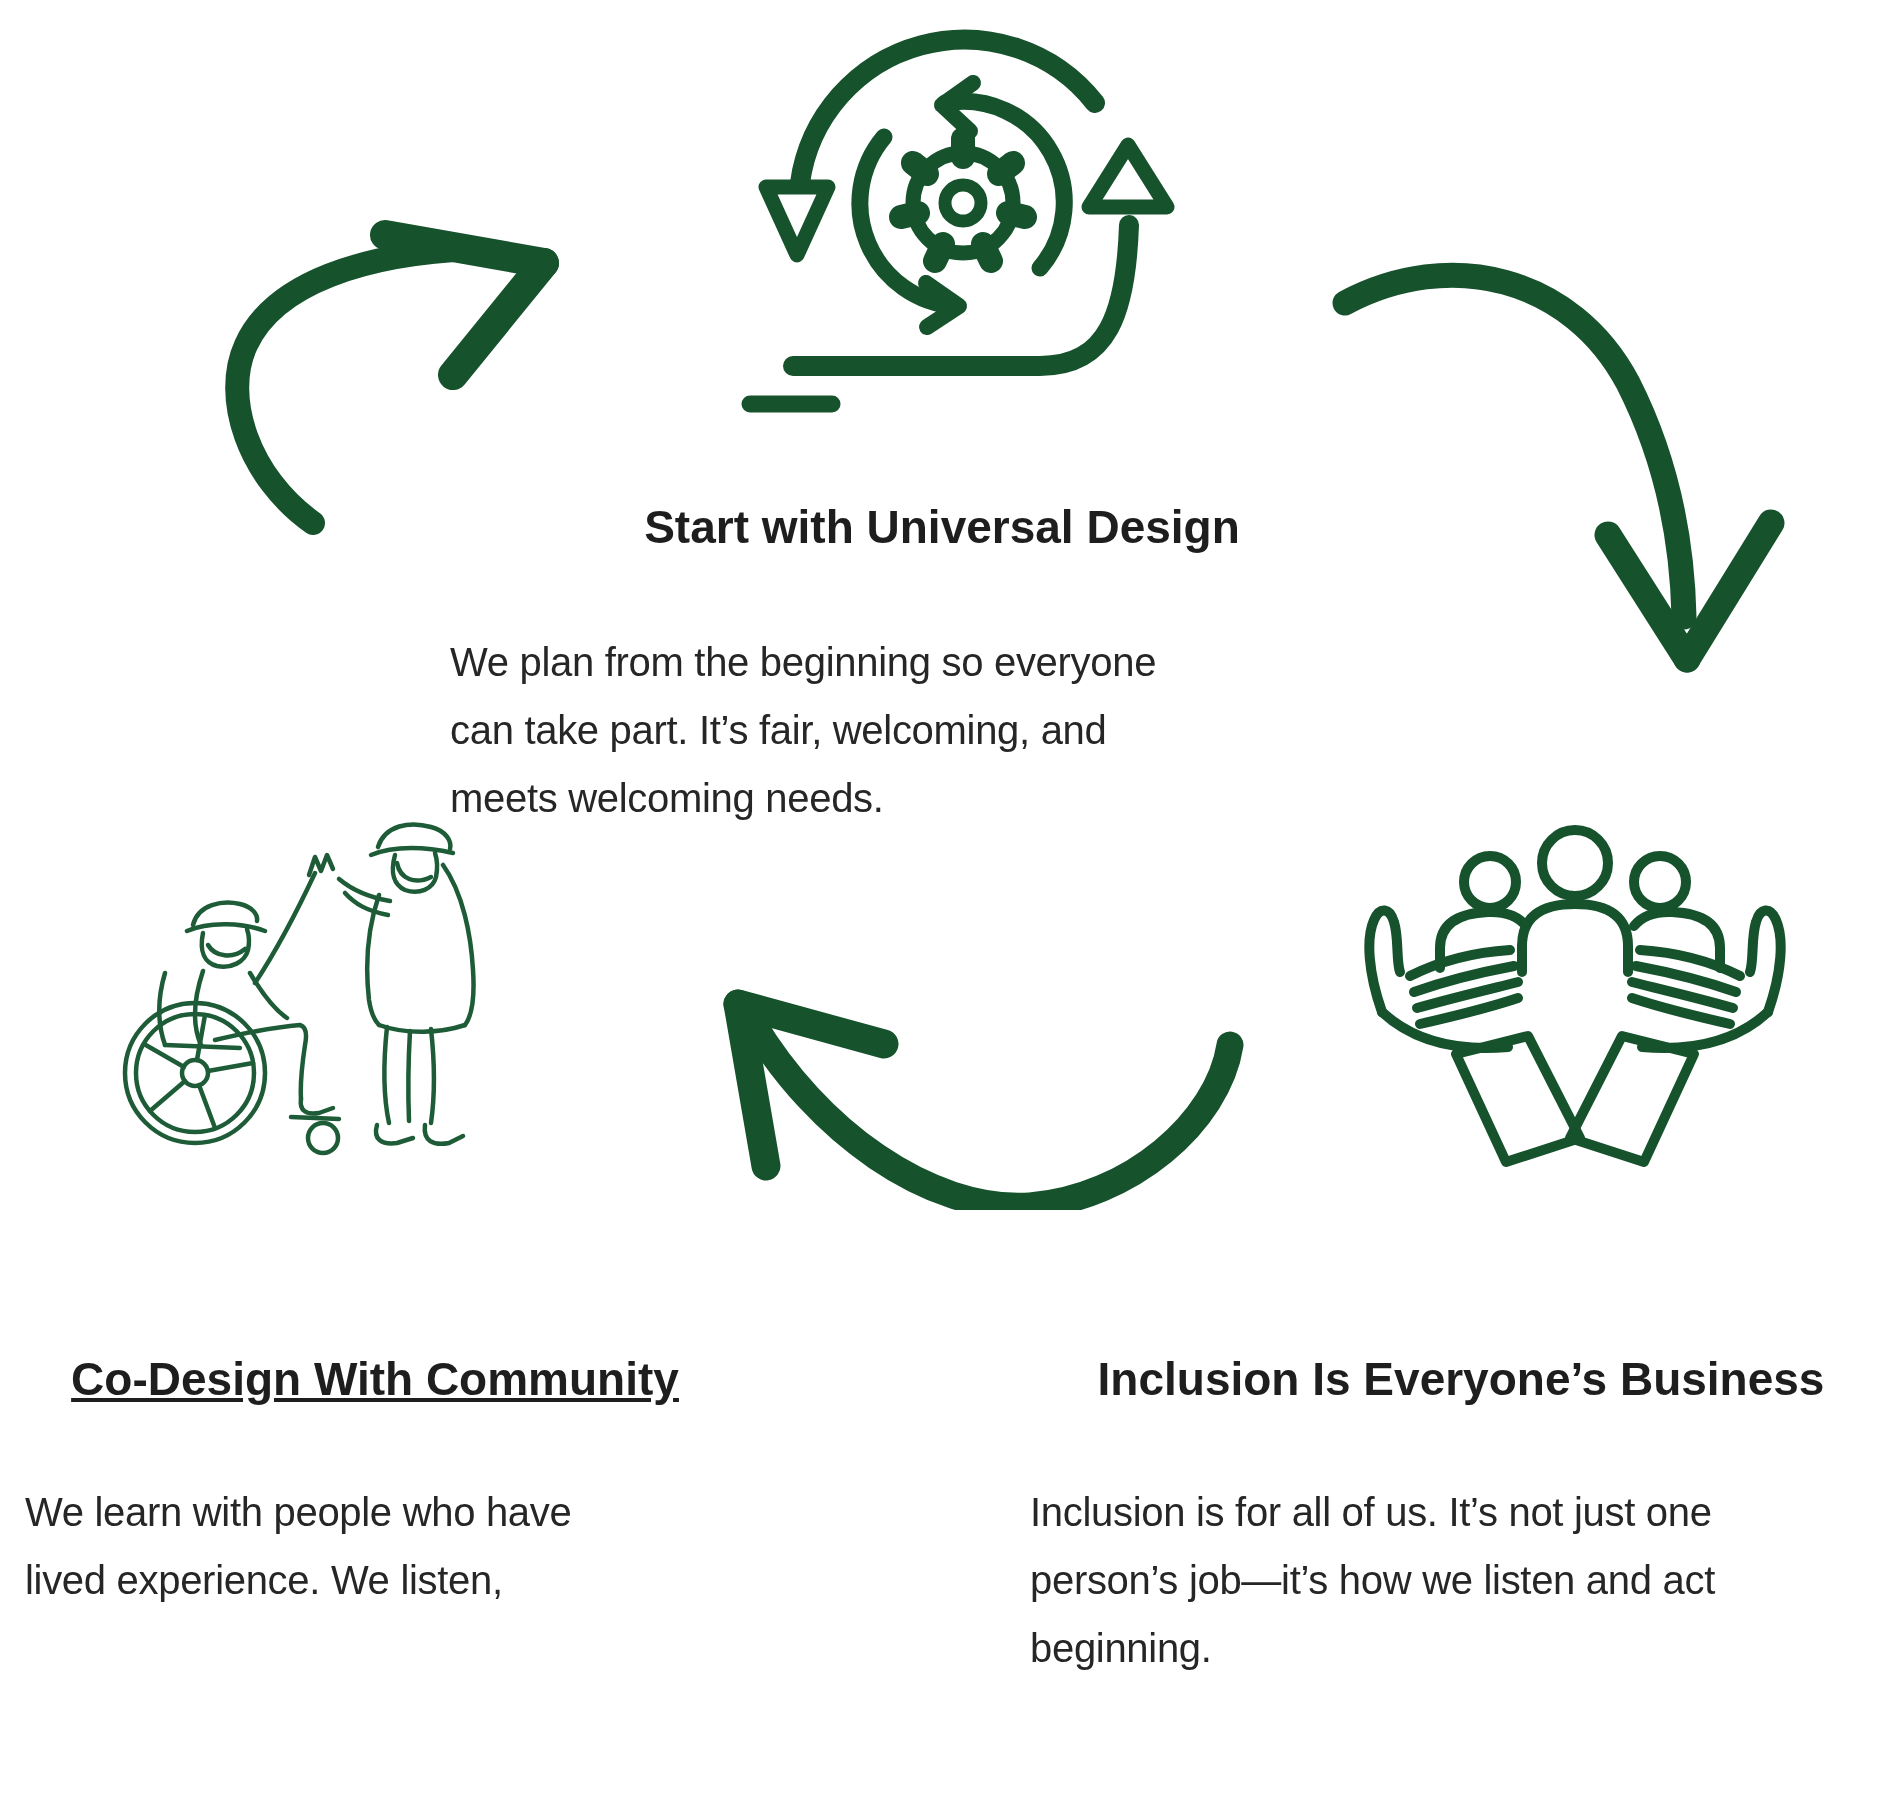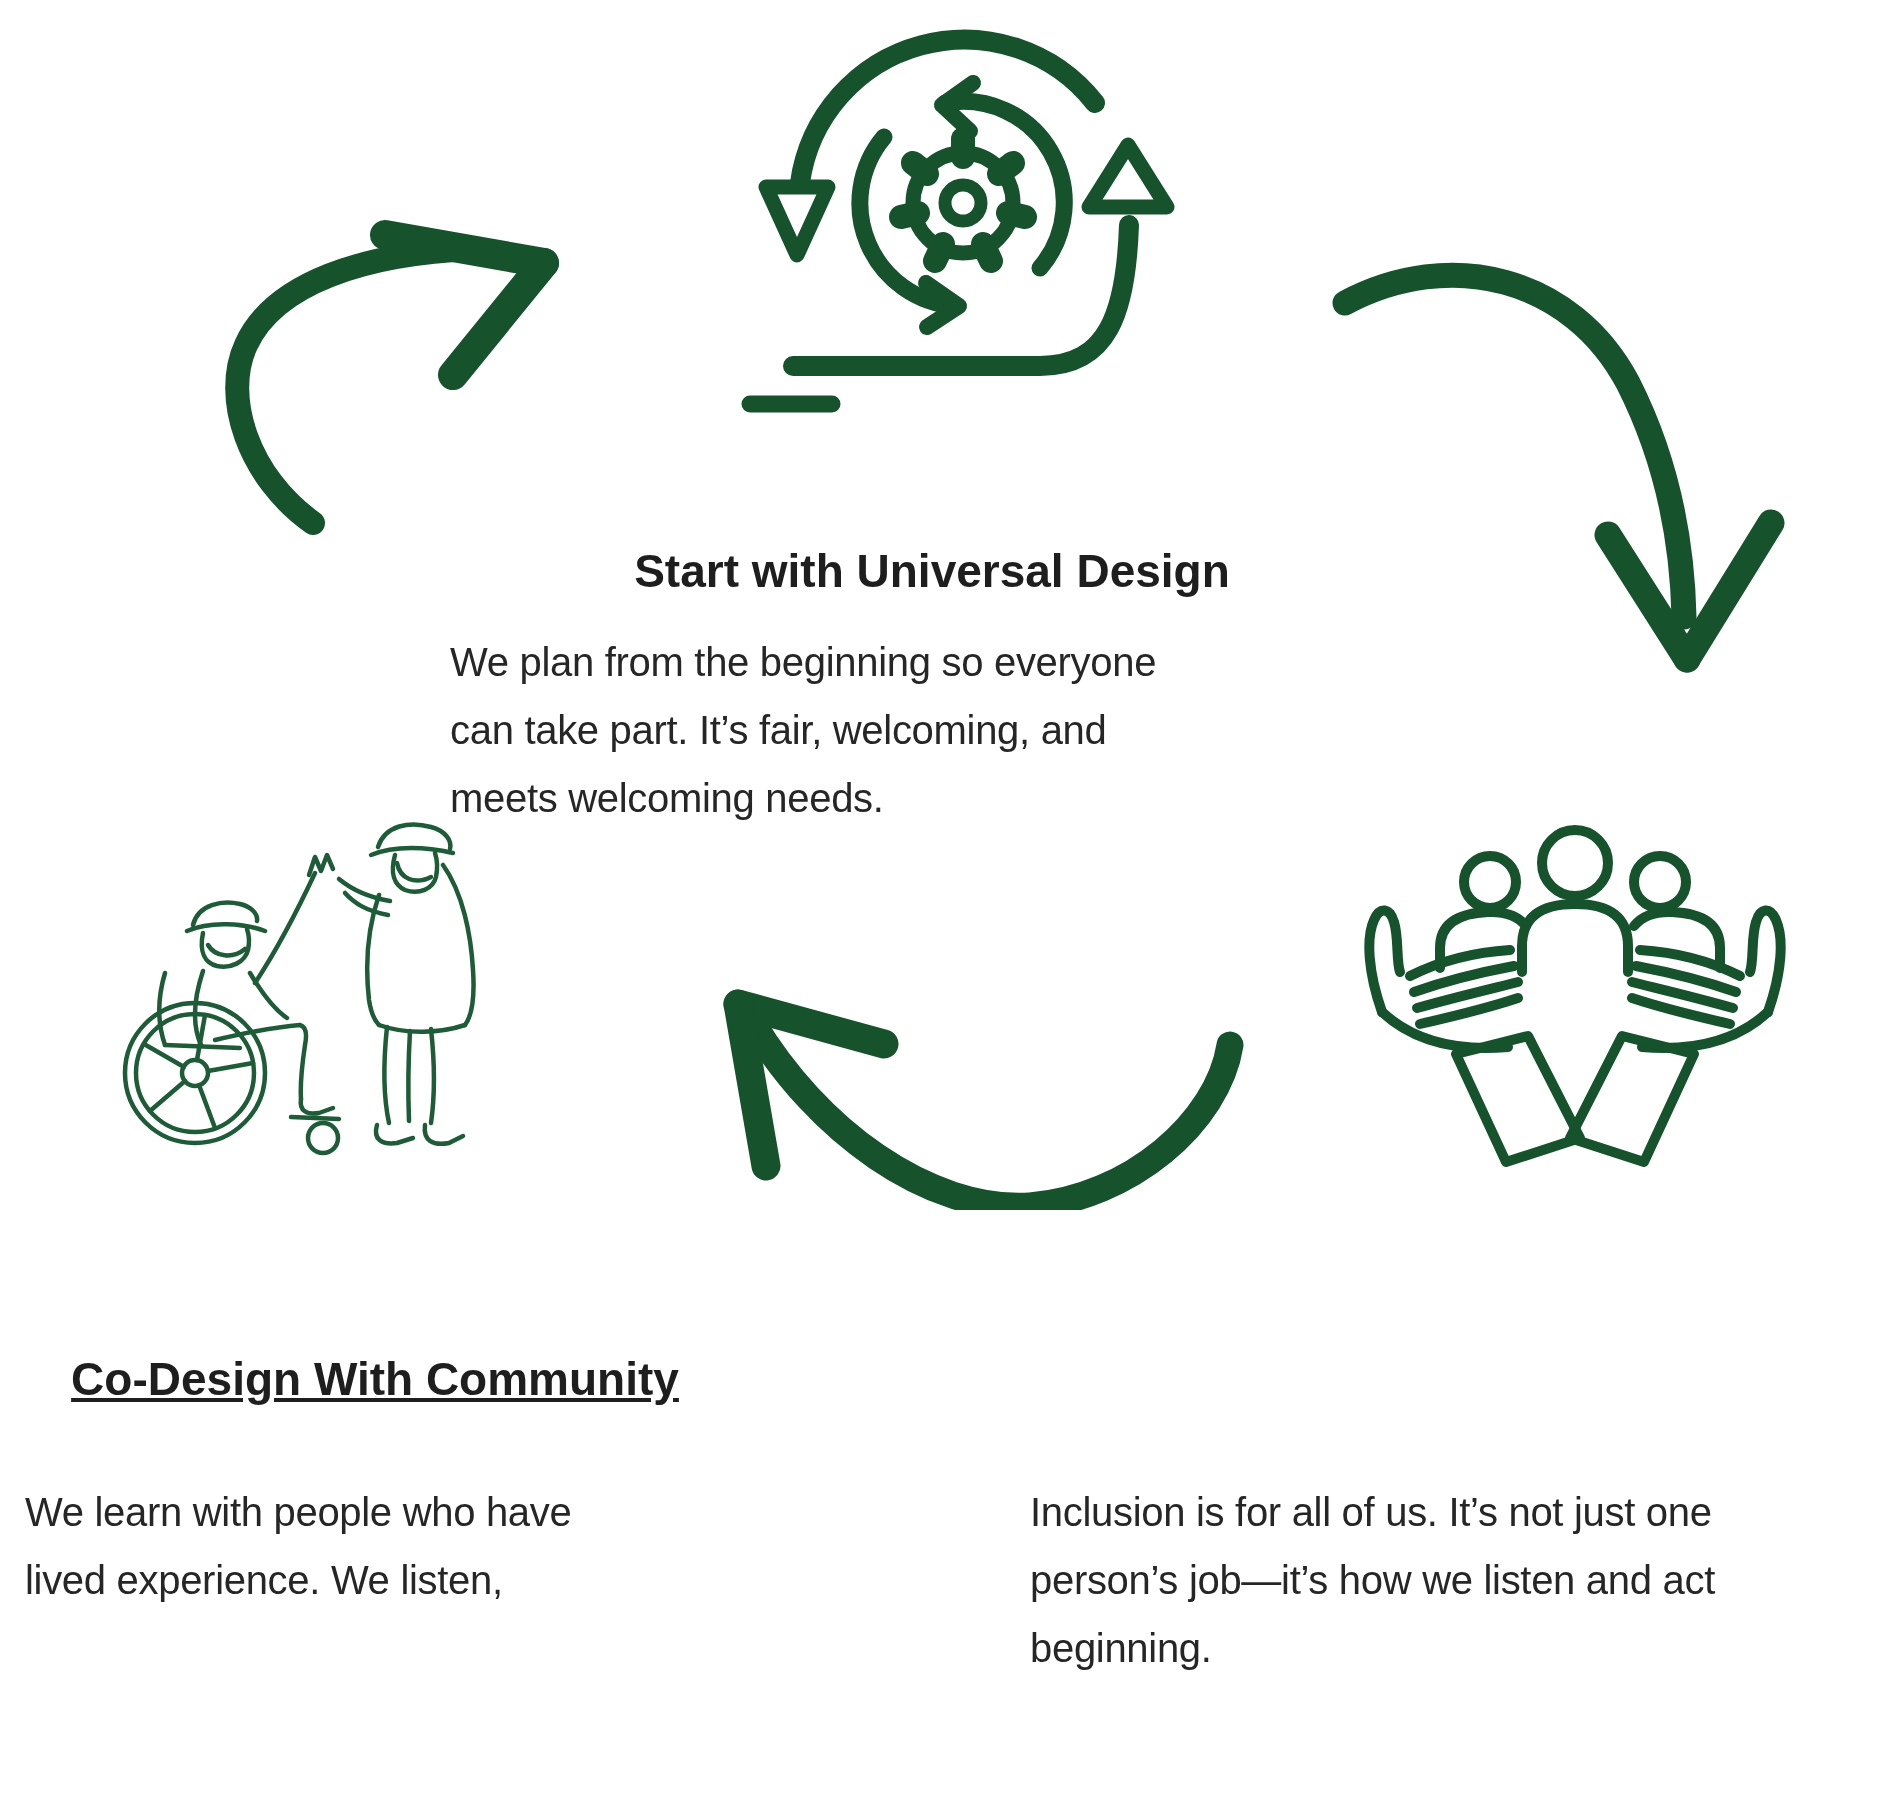--- a/index.html
+++ b/index.html
@@ -132,32 +132,33 @@
     <path d="M 348 60 C 368 88 376 130 378 165 C 380 195 376 212 370 220"></path>
     <path d="M 284 90 C 272 125 270 160 274 195 C 276 208 280 216 284 220"></path>
     <path d="M 284 220 C 312 230 346 228 370 220"></path>
     <path d="M 292 222 C 288 260 288 290 294 318"></path>
     <path d="M 336 224 C 340 260 340 290 336 318"></path>
     <path d="M 315 226 C 313 260 313 290 314 316"></path>
     <path d="M 282 320 C 278 334 286 340 302 338 L 318 333"></path>
     <path d="M 330 320 C 328 336 338 341 354 338 L 368 331"></path>
   </svg>
 
-  <div class="abs node-title" style="left:432px;top:500px;width:1000px;margin-top:44px;">Start with Universal Design</div>
+  <div class="abs node-title" style="left:442px;top:500px;width:1000px;">Start with Universal Design</div>
   <div class="abs node-body" style="left:450px;top:628px;width:1000px;">
     <span>We plan from the beginning so everyone</span>
     <span>can take part. It’s fair, welcoming, and</span>
     <span>meets welcoming needs.</span>
   </div>
 
   <div class="abs node-title" style="left:25px;top:1352px;width:700px;text-decoration:underline;">Co-Design With Community</div>
   <div class="abs node-body" style="left:25px;top:1478px;width:700px;">
     <span>We learn with people who have</span>
     <span>lived experience. We listen,</span>
   </div>
 
+  <div class="abs node-title" style="left:1061px;top:1352px;width:800px;">Inclusion Is Everyone’s Business</div>
   <div class="abs node-body" style="left:1030px;top:1478px;width:860px;">
     <span>Inclusion is for all of us. It’s not just one</span>
     <span>person’s job—it’s how we listen and act</span>
     <span>beginning.</span>
   </div>
 
 </div>
 
 </body></html>

